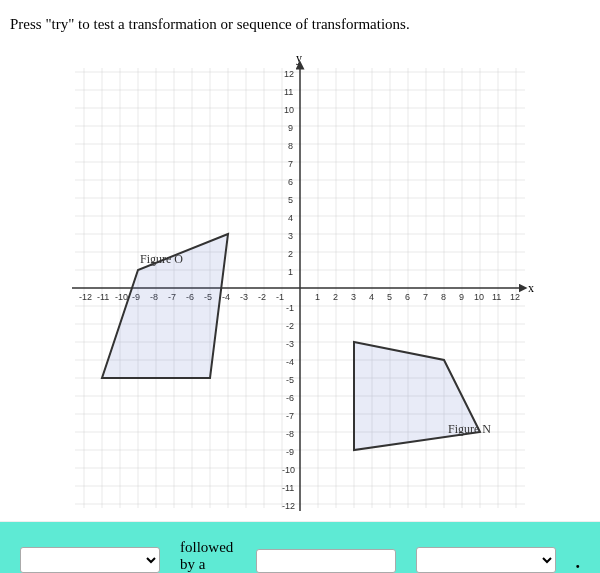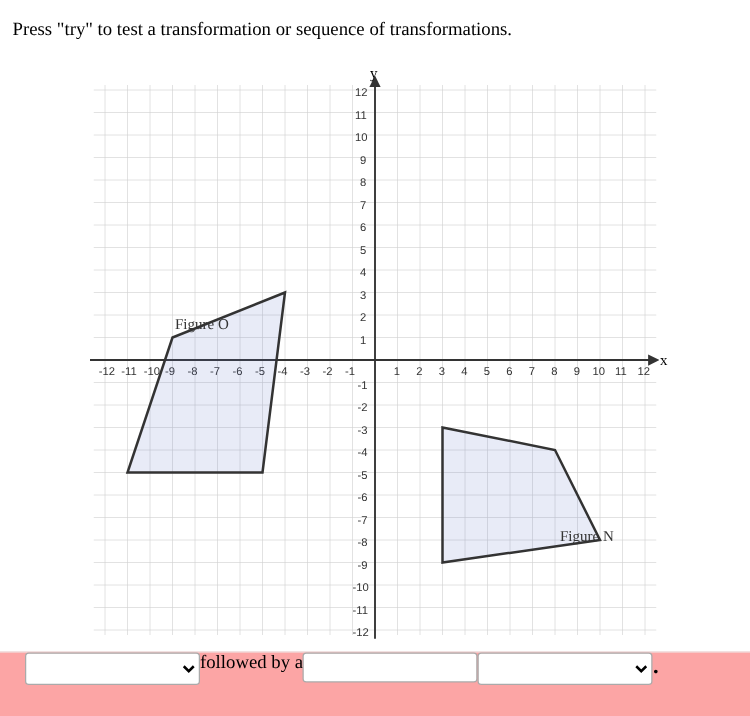--- a/index.html
+++ b/index.html
@@ -27,27 +27,27 @@
       width: 100%;
       height: 100%;
     }
     .bottom-bar {
       position: absolute;
       bottom: 0;
       left: 0;
       width: 600px;
       height: 52px;
       display: flex;
-      align-items: flex-start;
+      align-items: flex-end;
       padding: 0 20px;
-      gap: 0;
+      gap: 20px;
       font-size: 15px;
       font-family: Georgia, serif;
       border-top: 1px solid #eee;
-      background: #fca5a5;
+      background: #5eead4;
     }
     .bottom-bar select {
       font-size: 14px;
       padding: 3px 6px;
       border: 1px solid #aaa;
       border-radius: 3px;
       background: #fff;
       min-width: 140px;
     }
     .bottom-bar input[type="text"] {

